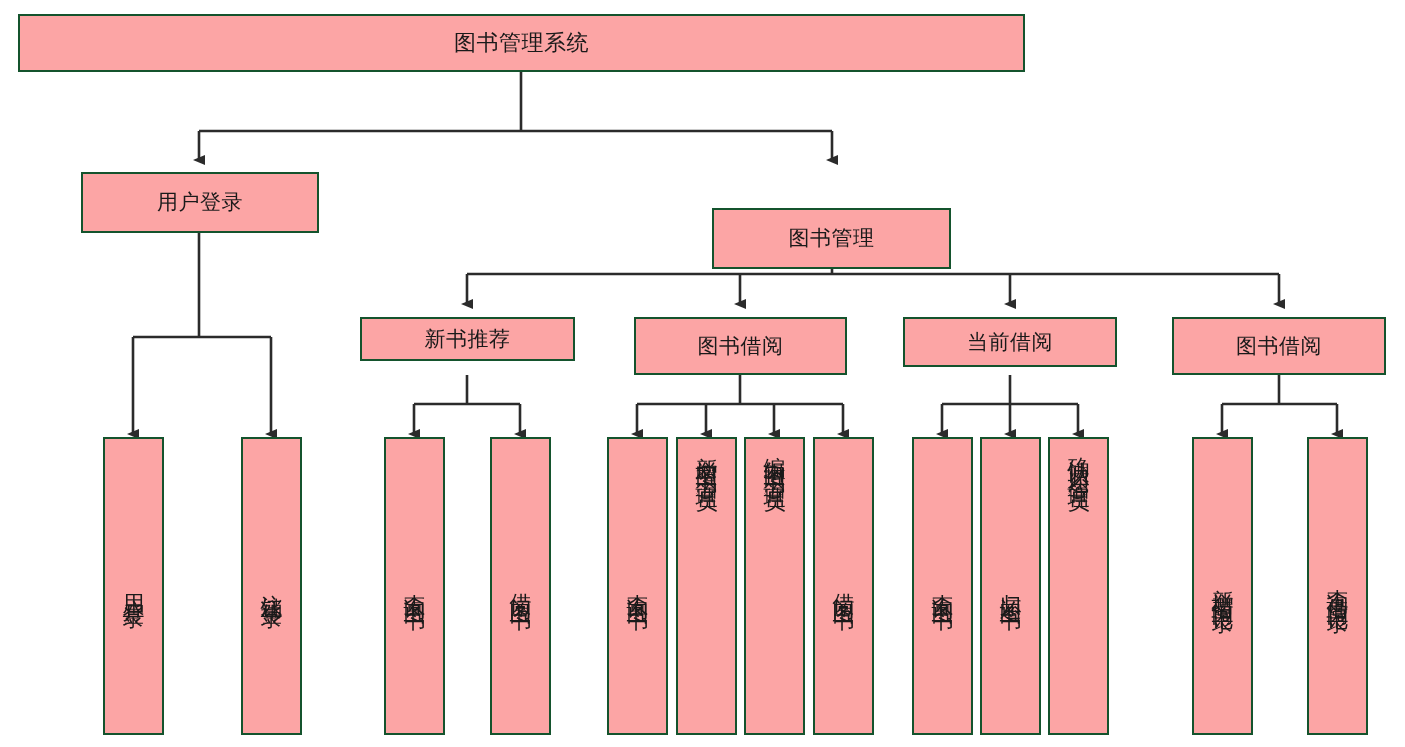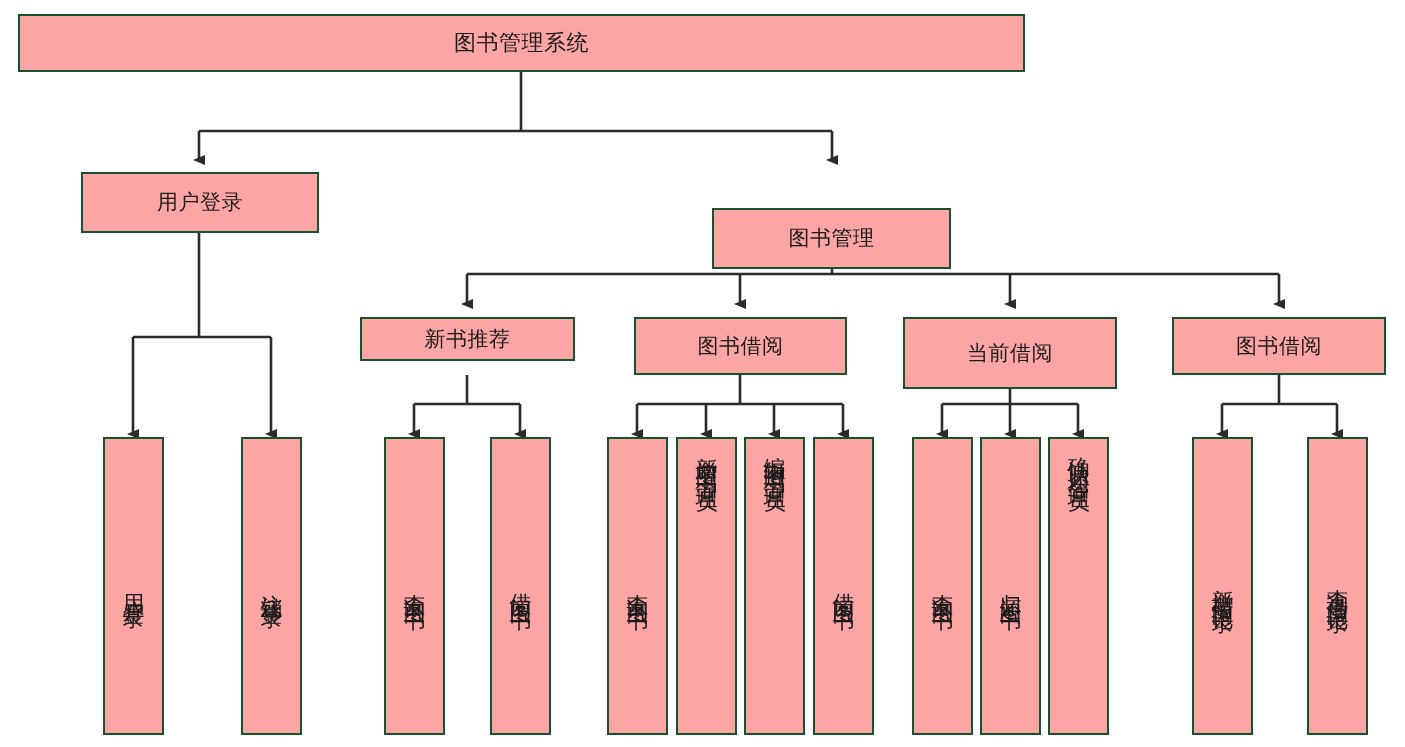--- a/index.html
+++ b/index.html
@@ -145,21 +145,21 @@
   </div>
 
   <div class="node h" style="left:360px; top:317px; width:215px; height:44px;">
     <span class="lbl">新书推荐</span>
   </div>
 
   <div class="node h" style="left:634px; top:317px; width:213px; height:58px;">
     <span class="lbl">图书借阅</span>
   </div>
 
-  <div class="node h" style="left:903px; top:317px; width:214px; height:72px;">
+  <div class="node h" style="left:903px; top:317px; width:214px; height:50px;">
     <span class="lbl">当前借阅</span>
   </div>
 
   <div class="node h" style="left:1172px; top:317px; width:214px; height:58px;">
     <span class="lbl">图书借阅</span>
   </div>
 
   <div class="node v midalign" style="left:103px; top:437px; width:61px; height:298px;">
     <span class="lbl">用户登录</span>
   </div>

